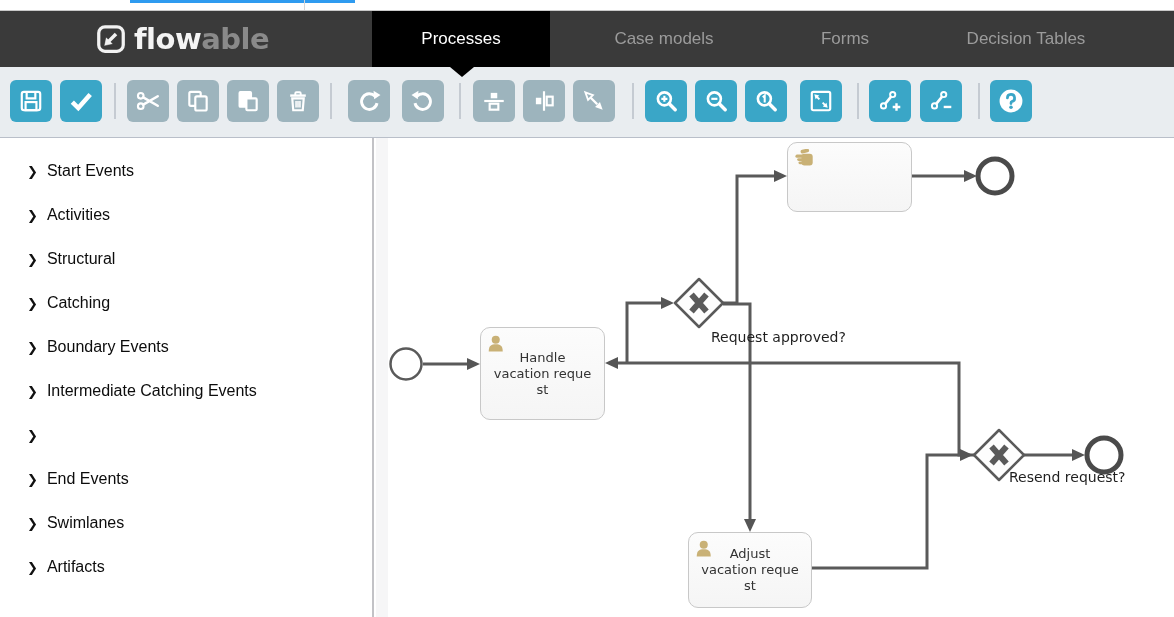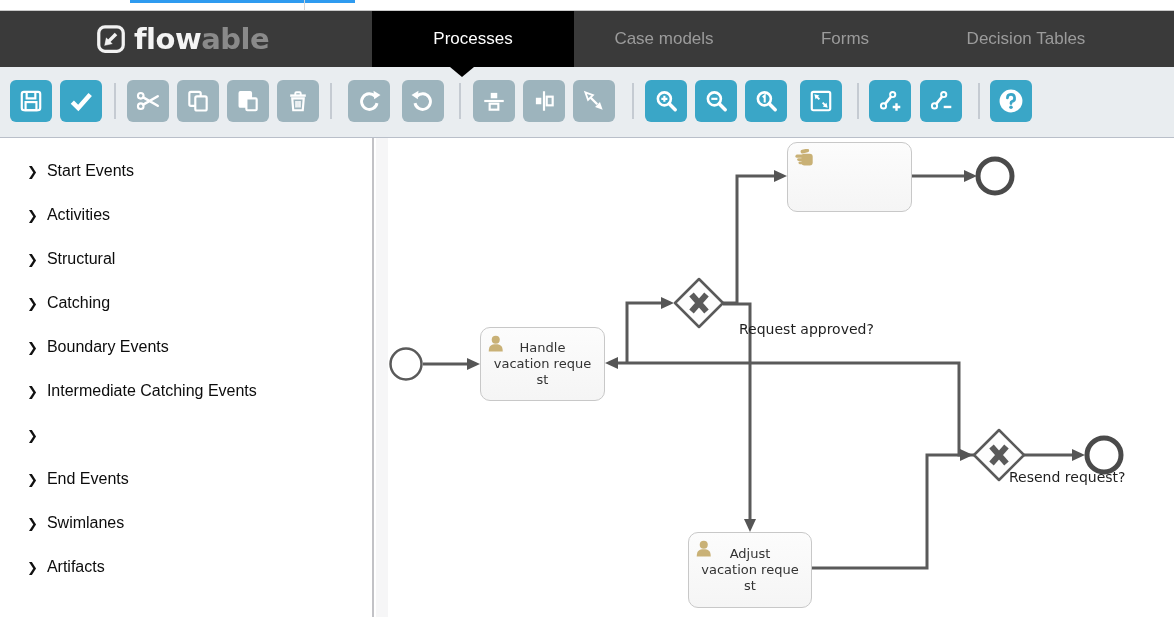--- a/index.html
+++ b/index.html
@@ -67,21 +67,21 @@
 <div class="navbar">
   <div class="logo">
     <svg width="30" height="30" viewBox="0 0 24 24">
       <rect x="2.2" y="2.2" width="19.6" height="19.6" rx="5" fill="none" stroke="#f2f2f2" stroke-width="2.6"></rect>
       <polygon points="6.5,17.5 13.5,16 8,10.5" fill="#9a9a9a"></polygon>
       <path d="M16 8 L9.5 14.5" stroke="#f2f2f2" stroke-width="2.8"></path>
       <polygon points="7,17 13,15.8 8.2,11" fill="#f2f2f2"></polygon>
     </svg>
     <span class="logo-text"><span class="logo-flow">flow</span><span class="logo-able">able</span></span>
   </div>
-  <div class="nav-tab active" style="left:372px; width:202px;">Processes</div>
+  <div class="nav-tab active" style="left:372px; width:178px;">Processes</div>
   <div class="nav-tab" style="left:558px; width:212px;">Case models</div>
   <div class="nav-tab" style="left:770px; width:150px;">Forms</div>
   <div class="nav-tab" style="left:920px; width:212px;">Decision Tables</div>
 </div>
 <div class="tab-caret"></div>
 
 <div class="toolbar">
   <div class="tbtn on" style="left:10px">
     <svg width="26" height="26" viewBox="0 0 24 24">
       <rect x="3.5" y="3.5" width="17" height="17" rx="2" fill="none" stroke="#fff" stroke-width="2"></rect>
@@ -285,21 +285,21 @@
     <circle cx="618" cy="38" r="17" fill="#fff" stroke="#4a4a4a" stroke-width="5"></circle>
     <circle cx="727" cy="317" r="17" fill="#fff" stroke="#4a4a4a" stroke-width="5"></circle>
     <g>
       <polygon points="298,165 322,141 346,165 322,189" fill="#fdfdfd" stroke="#5a5a5a" stroke-width="2.5" stroke-linejoin="round"></polygon>
       <path d="M314.5 156.5 L329.5 173.5 M329.5 156.5 L314.5 173.5" stroke="#5a5a5a" stroke-width="6"></path>
       <polygon points="597,292.5 622,267.5 647,292.5 622,317.5" transform="translate(0,24.5)" fill="#fdfdfd" stroke="#5a5a5a" stroke-width="2.5" stroke-linejoin="round"></polygon>
       <path d="M614.5 308.5 L629.5 325.5 M629.5 308.5 L614.5 325.5" stroke="#5a5a5a" stroke-width="6"></path>
     </g>
   </svg>
 
-  <div class="task" style="left:103px; top:189px; width:125px; height:74px;">
+  <div class="task" style="left:103px; top:189px; width:125px; height:93px;">
     <svg class="task-icon" width="21" height="21" viewBox="0 0 24 24">
       <circle cx="10" cy="6.5" r="4.6" fill="#c9b176"></circle>
       <path d="M2 20 C2 13 5 11.6 10 11.6 C15 11.6 18 13 18 20 Z" fill="#c9b176"></path>
     </svg>
     <div class="task-label">Handle
 vacation reque
 st</div>
   </div>
 
   <div class="task" style="left:410px; top:4px; width:125px; height:70px;">
@@ -317,15 +317,15 @@
   <div class="task" style="left:311px; top:394px; width:124px; height:76px;">
     <svg class="task-icon" width="21" height="21" viewBox="0 0 24 24">
       <circle cx="10" cy="6.5" r="4.6" fill="#c9b176"></circle>
       <path d="M2 20 C2 13 5 11.6 10 11.6 C15 11.6 18 13 18 20 Z" fill="#c9b176"></path>
     </svg>
     <div class="task-label">Adjust
 vacation reque
 st</div>
   </div>
 
-  <div class="gw-label" style="left:334px; top:183px;margin-left:28px;">Request approved?</div>
+  <div class="gw-label" style="left:334px; top:191px;">Request approved?</div>
   <div class="gw-label" style="left:632px; top:331px;">Resend request?</div>
 </div>
 
 </body></html>

